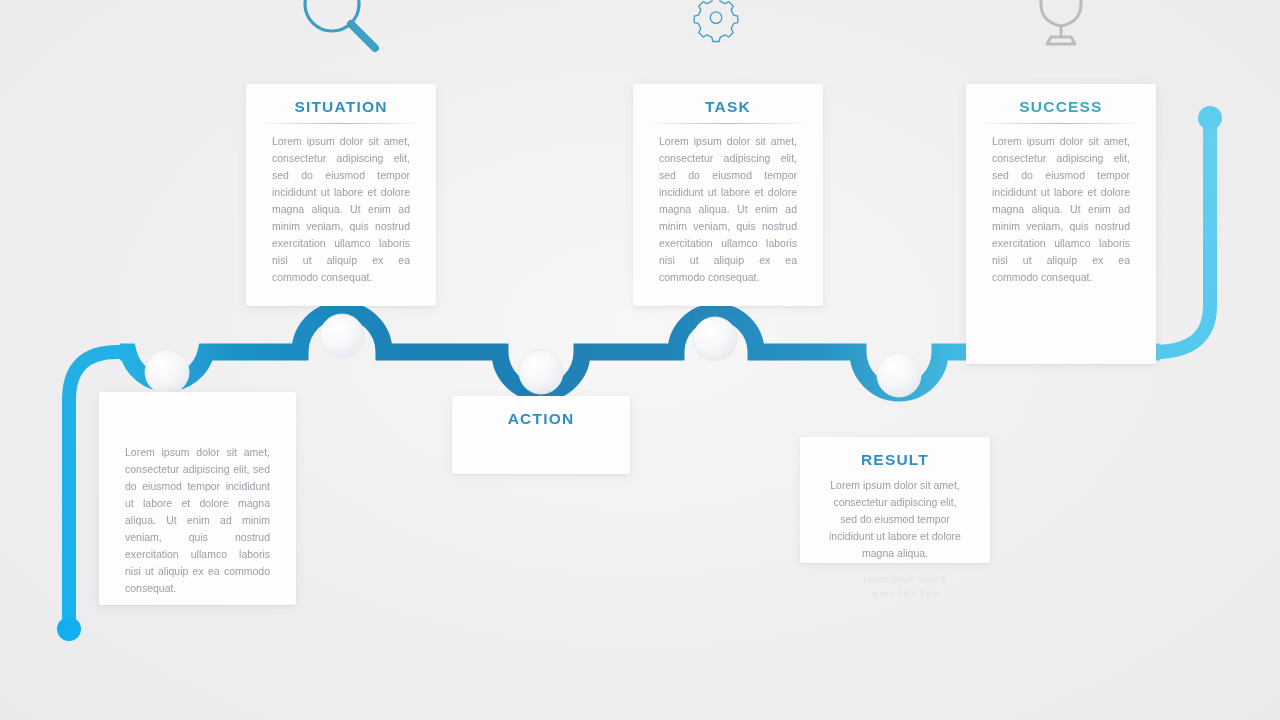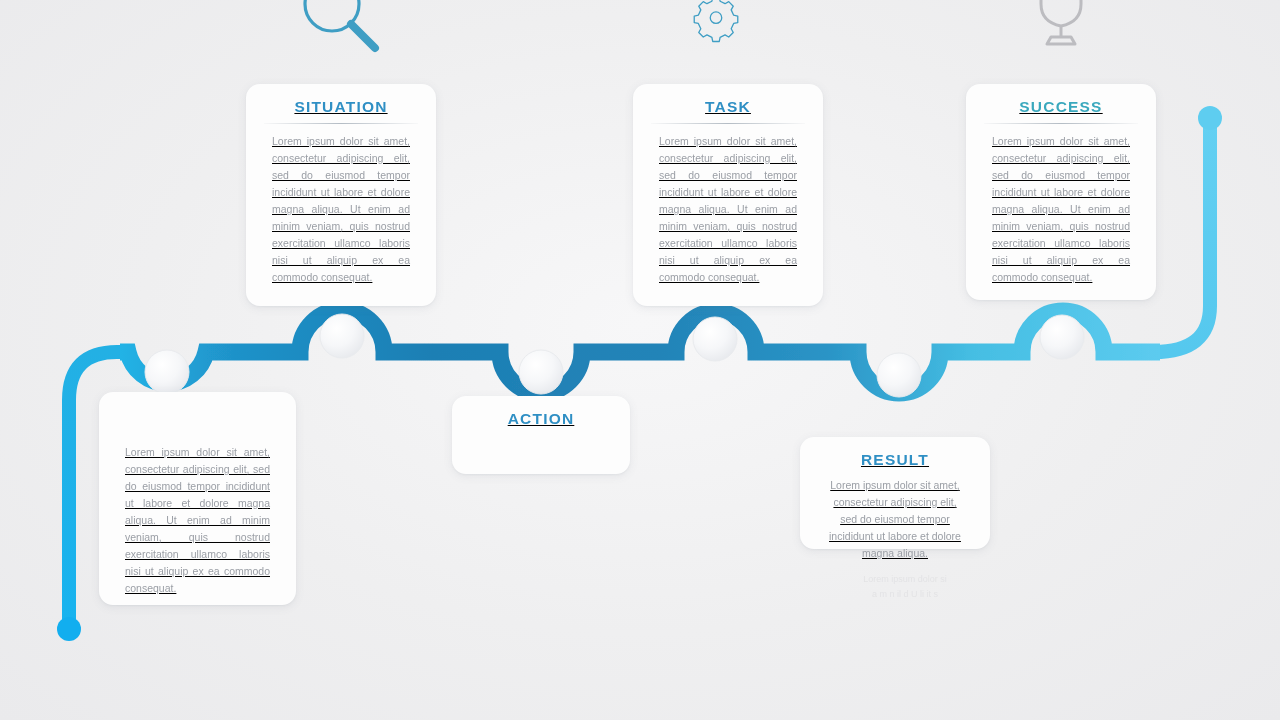--- a/index.html
+++ b/index.html
@@ -17,25 +17,24 @@
       radial-gradient(ellipse at 50% 45%, #f7f7f8 0%, #efeff0 55%, #eaeaec 100%);
   }
 
   
   svg.path-layer{position:absolute;left:0;top:0;width:1280px;height:720px;}
 
   
   .card{
     position:absolute;
     background:#fdfdfd;
-    border-radius:14px;
+    border-radius:2px;
     box-shadow:0 2px 10px rgba(90,100,115,.10), 0 1px 2px rgba(90,100,115,.06);
     box-sizing:border-box;
     padding:14px 18px 16px 18px;
-    text-decoration:underline;
   }
   .card-title{
     text-align:center;
     font-size:15.5px;
     font-weight:bold;
     letter-spacing:1.2px;
     color:#2f8fc4;
     margin:0 0 7px 0;
     text-shadow:0 0 1px rgba(255,255,255,.7);
   }
@@ -51,26 +50,26 @@
     color:#9a9ea5;
     text-align:justify;
     margin:8px;
     filter:blur(.35px);
   }
   .card-body.center{text-align:center;}
 
   
   #card-situation{left:246px;top:84px;width:190px;height:222px;}
   #card-task     {left:633px;top:84px;width:190px;height:222px;}
-  #card-success  {left:966px;top:84px;width:190px;height:216px;}
+  #card-success  {left:966px;top:84px;width:190px;height:280px;}
 
   
   #card-step1 {left:99px;top:392px;width:197px;height:213px;}
   #card-action{left:452px;top:396px;width:178px;height:78px;}
-  #card-result{left:800px;top:437px;width:190px;height:112px;}
+  #card-result{left:800px;top:437px;width:190px;height:126px;}
 
   
   .icon-wrap{position:absolute;width:100px;height:62px;}
   #icon-search {left:291px;top:-8px;}
   #icon-gear   {left:666px;top:-10px;}
   #icon-trophy {left:1011px;top:-12px;}
 
   
   .ghost{
     position:absolute;left:812px;top:572px;width:186px;

